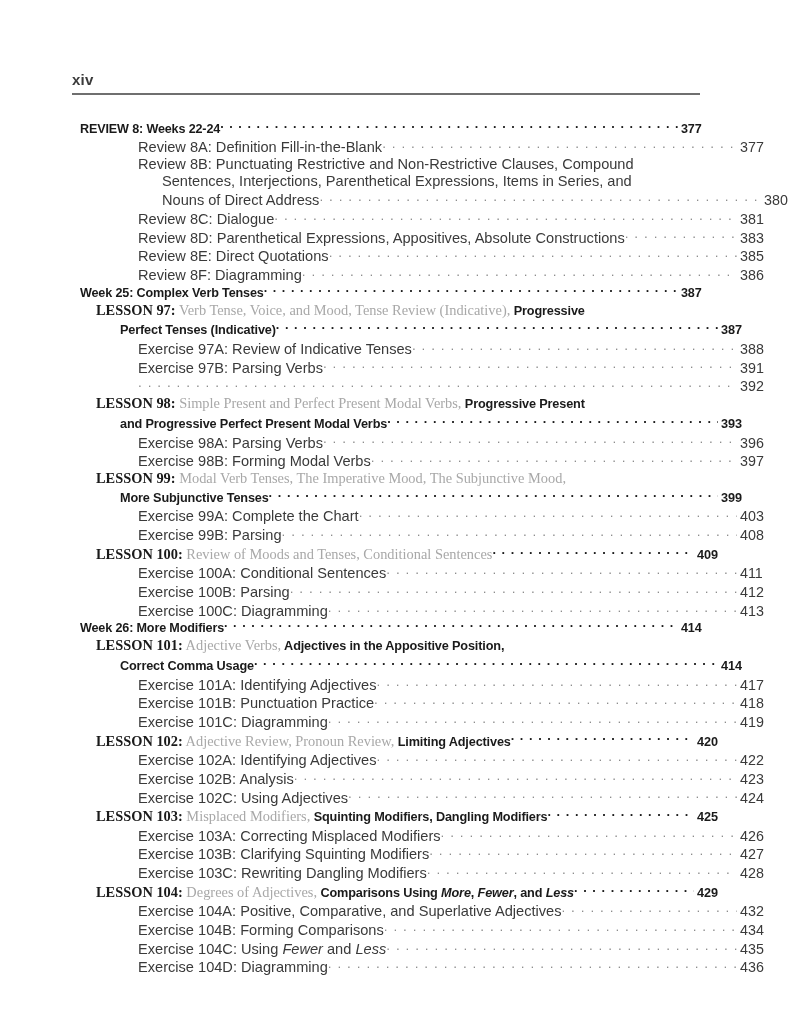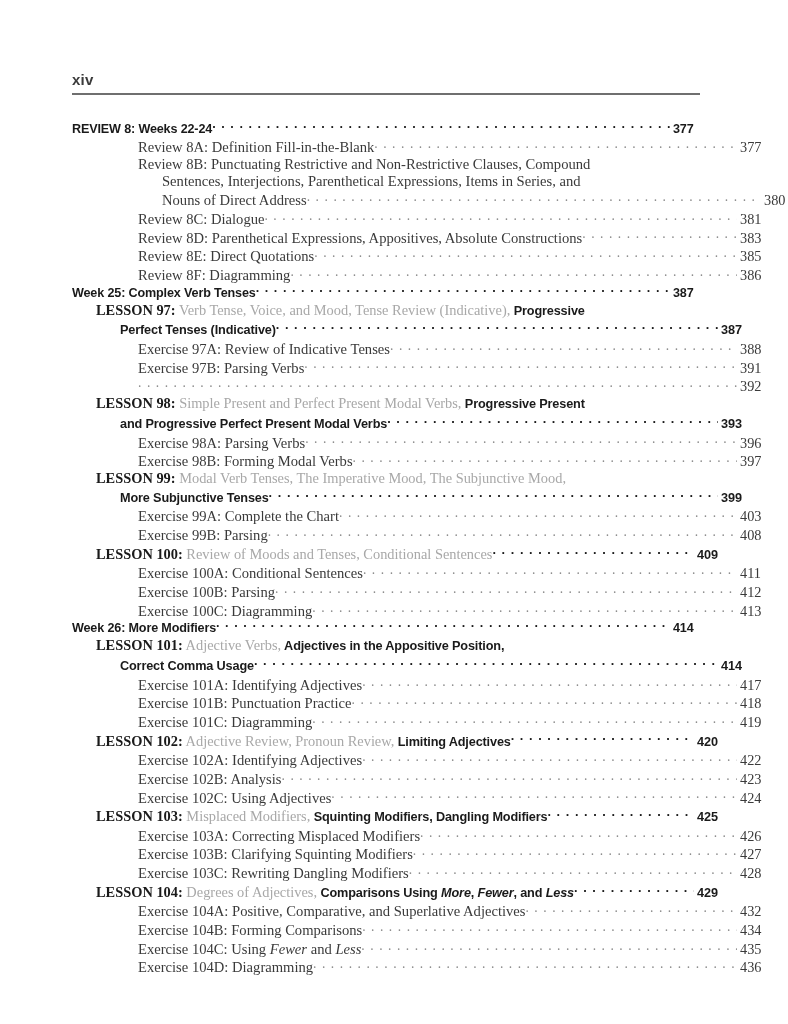--- a/index.html
+++ b/index.html
@@ -84,21 +84,21 @@
     padding-left: 3px;
   }
 
   
   .lvl-week {
     font-family: "Liberation Sans", sans-serif;
     font-weight: bold;
     font-size: 12.6px;
     color: #1a1a1a;
     line-height: 17.1px;
-    margin-left: 0px;
+    margin-left: 8px;
     letter-spacing: -0.15px;
   }
   .lvl-week .leader::after { color: #1a1a1a; font-size: 12.6px; }
   .lvl-week .pg { font-size: 12.6px; min-width: 27px; }
 
   
   .lvl-lesson {
     font-family: "Liberation Serif", serif;
     font-size: 14.4px;
     color: #1a1a1a;
@@ -132,21 +132,21 @@
     font-family: "Liberation Sans", sans-serif;
     font-weight: bold;
     font-size: 12.7px;
     min-width: 27px;
   }
   
   .lesson-cont { margin-left: 48px; }
 
   
   .lvl-ex {
-    font-family: Liberation Serif, serif;
+    font-family: Liberation Sans, sans-serif;
     font-size: 14.6px;
     color: #3a3a3a;
     line-height: 17.1px;
     margin-left: 66px;
   }
   .lvl-ex i { font-style: italic; }
   .lvl-ex .leader::after { color: #8d8d8d; font-size: 13.6px; }
   .lvl-ex .pg { font-size: 14.3px; color: #3a3a3a; min-width: 26px; }
   .ex-cont { margin-left: 90px; }
 </style>

